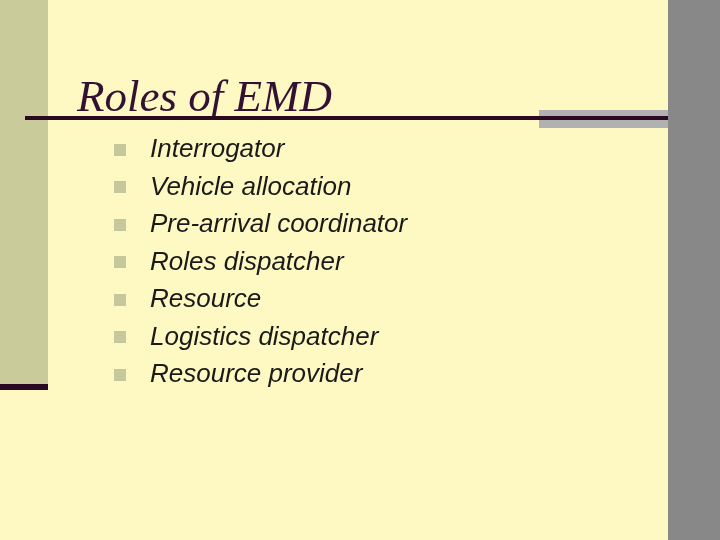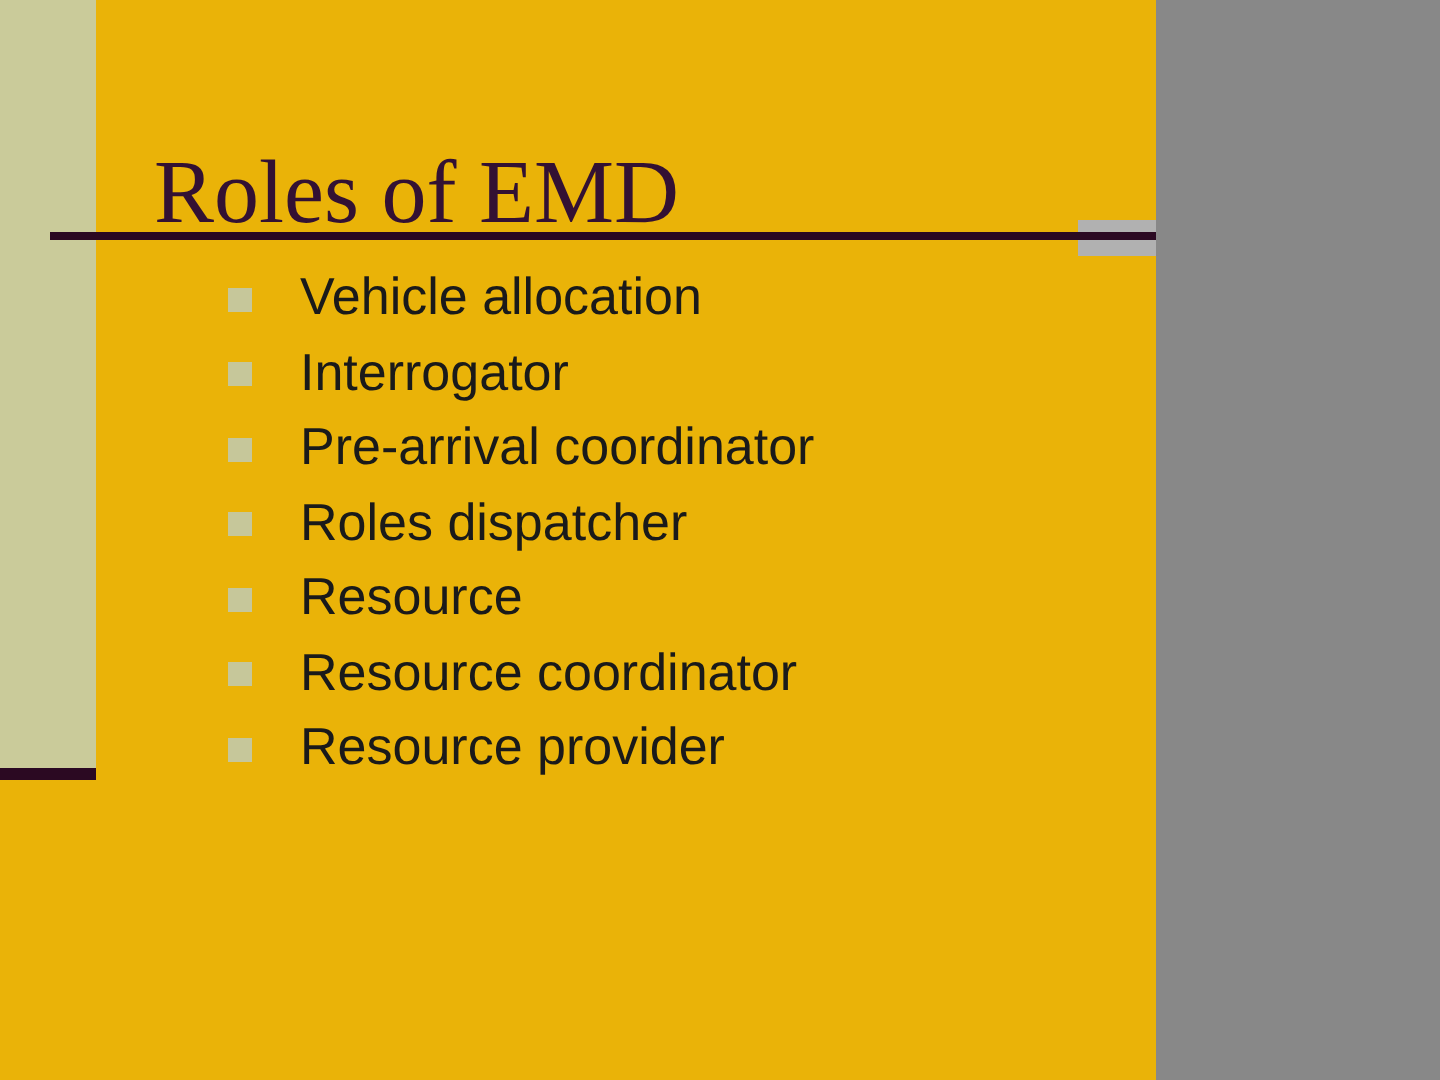--- a/index.html
+++ b/index.html
@@ -2,25 +2,26 @@
 <html><head>
 <meta charset="utf-8">
 <style>
   html, body {
     margin: 0;
     padding: 0;
     background: #888;
   }
   .slide {
     position: relative;
-    width: 578px;
+    width: 668px;
     height: 540px;
-    background: #eab308;
+    background: #fef9c3;
     overflow: hidden;
     font-family: "Liberation Sans", sans-serif;
+    font-style: italic;
   }
   
   .left-band {
     position: absolute;
     left: 0;
     top: 0;
     width: 48px;
     height: 384px;
     background: #CACB9A;
   }
@@ -98,41 +99,41 @@
   <div class="left-band-underline"></div>
 
   <h1 class="slide-title">Roles of EMD</h1>
 
   <div class="title-rule-gray"></div>
   <div class="title-rule-line"></div>
 
   <ul class="bullet-list">
     <li class="bullet-item">
       <span class="bullet-square"></span>
-      <span>Vehicle allocation</span>
+      <span>Interrogator</span>
     </li>
     <li class="bullet-item">
       <span class="bullet-square"></span>
-      <span>Interrogator</span>
+      <span>Vehicle allocation</span>
     </li>
     <li class="bullet-item">
       <span class="bullet-square"></span>
       <span>Pre-arrival coordinator</span>
     </li>
     <li class="bullet-item">
       <span class="bullet-square"></span>
       <span>Roles dispatcher</span>
     </li>
     <li class="bullet-item">
       <span class="bullet-square"></span>
       <span>Resource</span>
     </li>
     <li class="bullet-item">
       <span class="bullet-square"></span>
-      <span>Resource coordinator</span>
+      <span>Logistics dispatcher</span>
     </li>
     <li class="bullet-item">
       <span class="bullet-square"></span>
       <span>Resource provider</span>
     </li>
   </ul>
 
 </div>
 
 </body></html>

